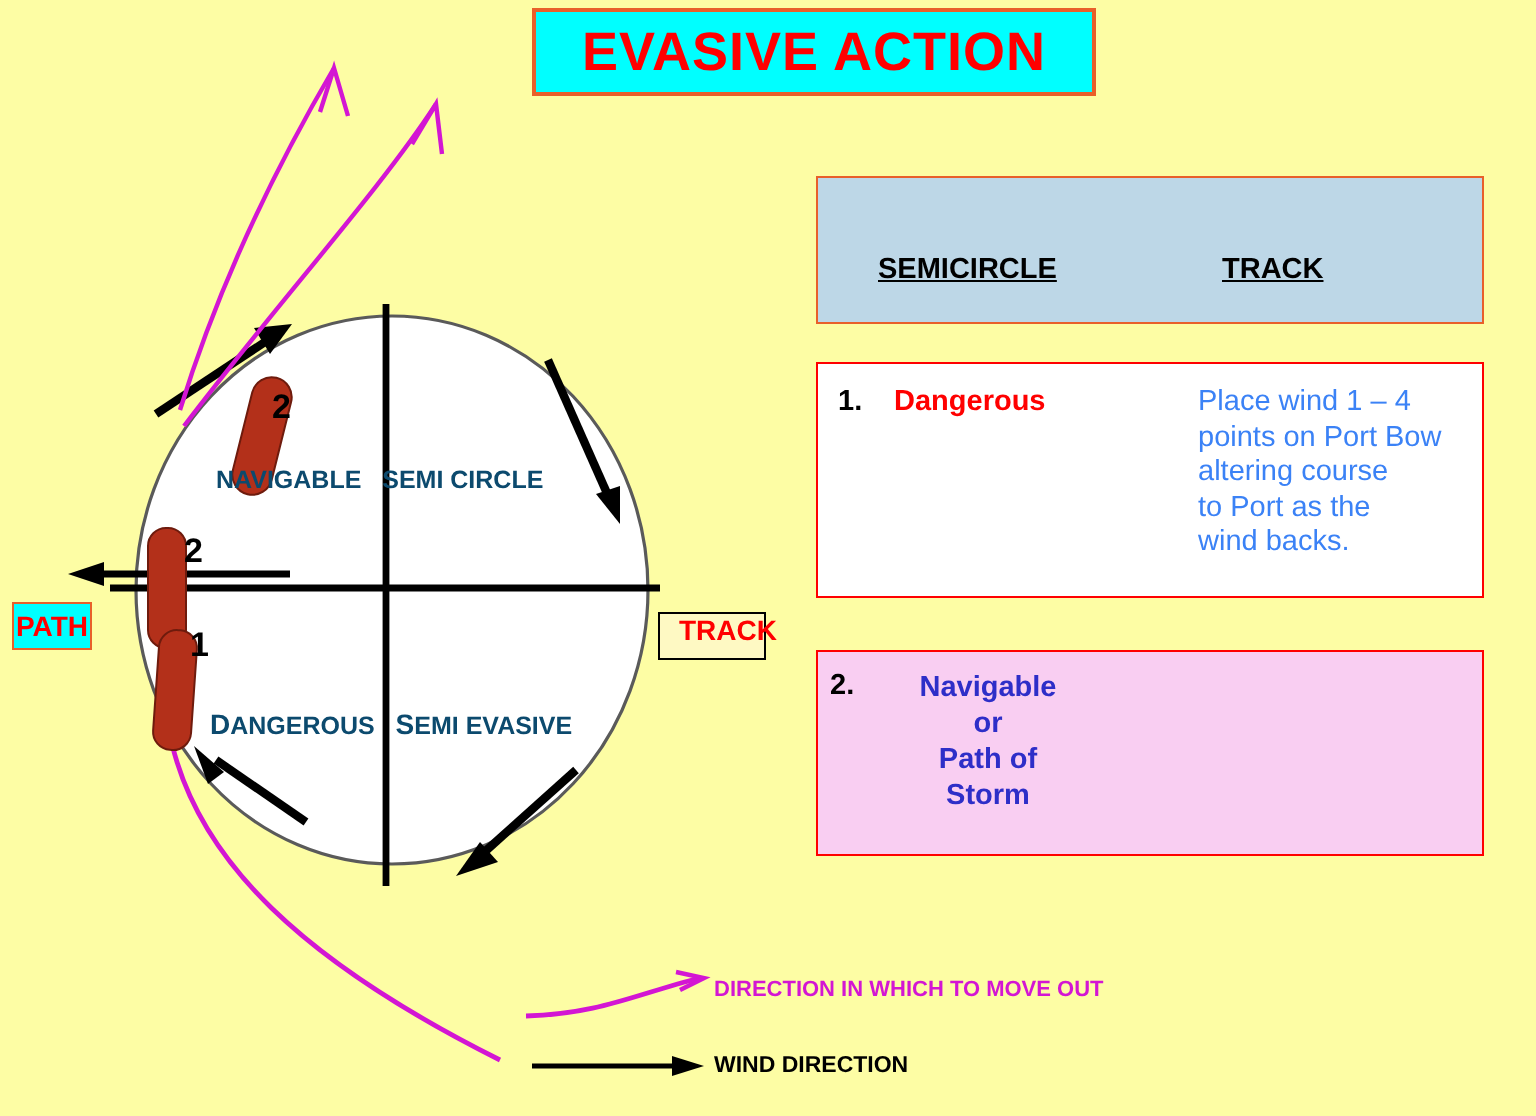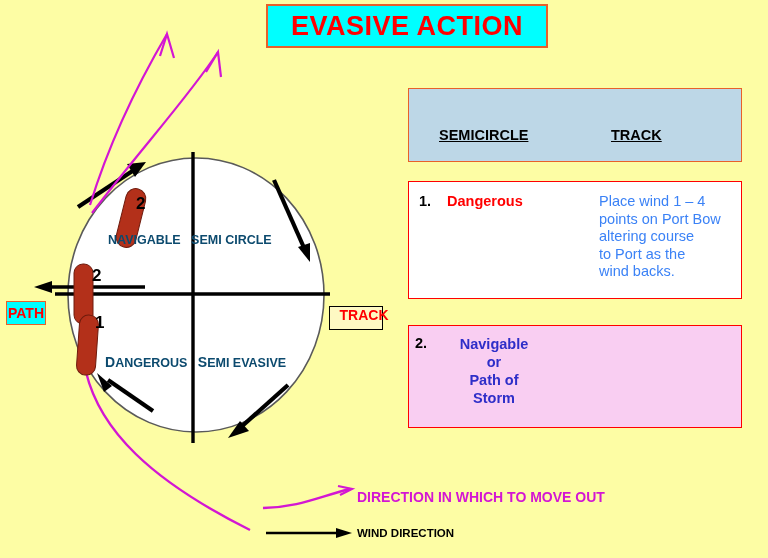--- a/index.html
+++ b/index.html
@@ -121,21 +121,21 @@
   .ship-num{
     color:#000;font-weight:bold;font-size:17px;
   }
   #ship-num-a{left:136px;top:194px;}
   #ship-num-b{left:92px;top:266px;}
   #ship-num-c{left:95px;top:313px;}
 
   
   #legend-move-out-text{
     left:357px;top:489px;
-    color:#D316D3;font-weight:bold;font-size:14px;white-space:nowrap;
+    color:#D316D3;font-weight:bold;font-size:11px;white-space:nowrap;
   }
   #legend-wind-text{
     left:357px;top:527px;
     color:#000;font-weight:bold;font-size:11.5px;white-space:nowrap;
   }
 
   svg.layer{position:absolute;left:0;top:0;width:768px;height:558px;}
 </style>
 </head>
 <body>

